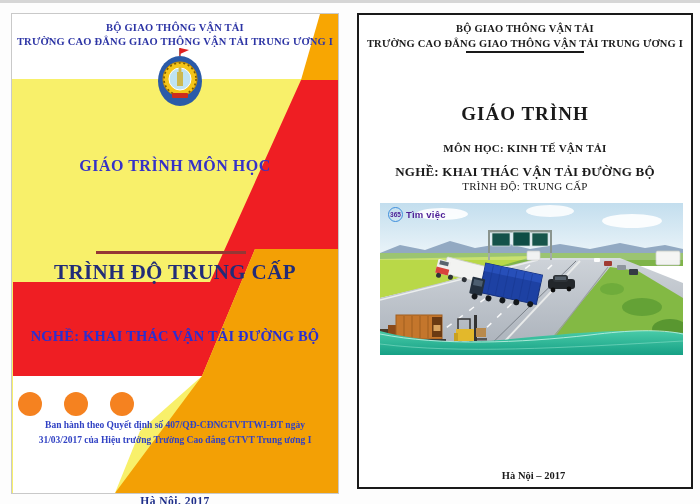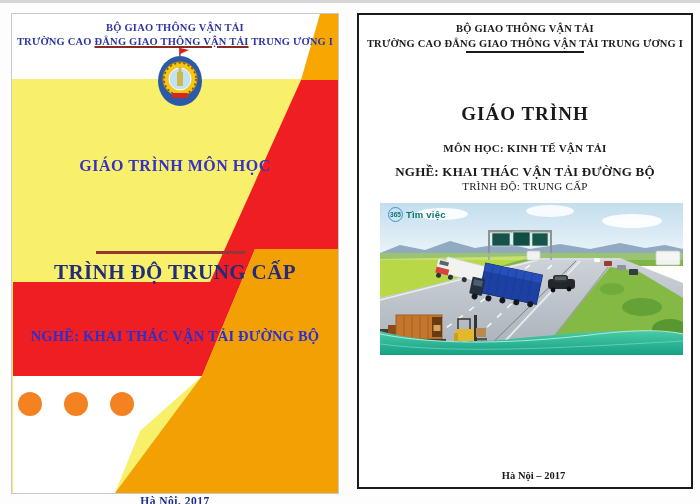--- a/index.html
+++ b/index.html
@@ -9,21 +9,21 @@
   }
   .top-edge{position:absolute;left:0;top:0;width:700px;height:3px;background:#d6d6d6;}
   
   .cover-left{
     position:absolute;left:11px;top:13px;width:328px;height:481px;
     background:#fff;border:1px solid #c9c9c9;box-sizing:border-box;
   }
   .cover-left svg.bg{position:absolute;left:0;top:0;}
   .lc-text{position:absolute;left:0;right:0;text-align:center;font-weight:bold;}
   .lc-header{top:7px;font-size:10.5px;line-height:14px;color:#2d35a5;letter-spacing:.2px;}
-  .lc-header .uline{text-decoration:underline;text-decoration-thickness:1.5px;text-decoration-color:#8a2a20;margin-top:16px;}
+  .lc-header .uline{text-decoration-thickness:1.5px;text-decoration-color:#8a2a20;margin-top:16px;}
   .lc-logo{position:absolute;left:144px;top:34px;width:48px;height:60px;}
   .lc-title1{top:143px;font-size:16px;color:#3531c8;letter-spacing:.5px;}
   .lc-title2{top:177px;font-size:17px;color:#3531c8;letter-spacing:.5px;}
   .lc-level{top:246px;font-size:21px;color:#222c78;letter-spacing:.4px;}
   .lc-major{top:314px;font-size:14.5px;color:#2a2fd0;letter-spacing:.2px;}
   .lc-issuance{top:404px;font-size:9.5px;line-height:15px;color:#3142c4;}
   .lc-place{top:441px;font-size:11.5px;color:#1f2f8a;letter-spacing:.5px;margin-top:40px;}
   
   .cover-right{
     position:absolute;left:357px;top:13px;width:336px;height:476px;
@@ -34,21 +34,21 @@
   .rc-underline{position:absolute;left:50%;top:36px;width:118px;height:1.5px;margin-left:-59px;background:#1a1a1a;}
   .rc-title{top:88px;font-size:19px;font-weight:bold;letter-spacing:1px;}
   .rc-subject{top:127px;font-size:11px;font-weight:bold;letter-spacing:.3px;}
   .rc-major{top:149px;font-size:13px;font-weight:bold;letter-spacing:.2px;}
   .rc-level{top:165px;font-size:11px;letter-spacing:.3px;}
   .rc-place{top:455px;font-size:10.5px;font-weight:bold;padding-left:17px;}
   .rc-photo{position:absolute;left:21px;top:188px;width:303px;height:152px;overflow:hidden;}
   .rc-photo svg{position:absolute;left:0;top:0;}
   .watermark{
     position:absolute;left:8px;top:4px;display:flex;align-items:center;gap:3px;
-    font-family:"Liberation Sans", sans-serif;color:#0f766e;font-weight:bold;
+    font-family:"Liberation Sans", sans-serif;color:#4c1d95;font-weight:bold;
   }
   .wm-circle{
     width:15px;height:15px;border:1.6px solid #3e8edc;border-radius:50%;
     display:flex;align-items:center;justify-content:center;font-size:6.5px;box-sizing:border-box;
   }
   .wm-label{font-size:9.5px;letter-spacing:.2px;}
 </style>
 </head>
 <body>
 
@@ -81,20 +81,24 @@
     <circle cx="24" cy="31" r="16" fill="none" stroke="#7a5a00" stroke-width="1.6" stroke-dasharray="2 2.6"></circle>
     <circle cx="24" cy="31" r="11" fill="#bfe3f2" stroke="#ffffff" stroke-width="1"></circle>
     <rect x="21" y="24" width="6" height="14" fill="#cdb84e"></rect>
     <rect x="22.6" y="19" width="2.8" height="6" fill="#cdb84e"></rect>
     <rect x="16" y="45" width="16" height="5" rx="1" fill="#ce2b1e"></rect>
   </svg>
 
   <div class="lc-text lc-title1">GIÁO TRÌNH MÔN HỌC</div>
   <div class="lc-text lc-level">TRÌNH ĐỘ TRUNG CẤP</div>
   <div class="lc-text lc-major">NGHỀ: KHAI THÁC VẬN TẢI ĐƯỜNG BỘ</div>
+  <div class="lc-text lc-issuance">
+    <div>Ban hành theo Quyết định số 407/QĐ-CĐNGTVTTWI-ĐT ngày</div>
+    <div>31/03/2017 của Hiệu trưởng Trường Cao đẳng GTVT Trung ương I</div>
+  </div>
   <div class="lc-text lc-place">Hà Nội, 2017</div>
 </div>
 
 <div class="cover-right">
   <div class="rc-text rc-header">
     <div>BỘ GIAO THÔNG VẬN TẢI</div>
     <div>TRƯỜNG CAO ĐẲNG GIAO THÔNG VẬN TẢI TRUNG ƯƠNG I</div>
   </div>
   <div class="rc-underline"></div>
 

